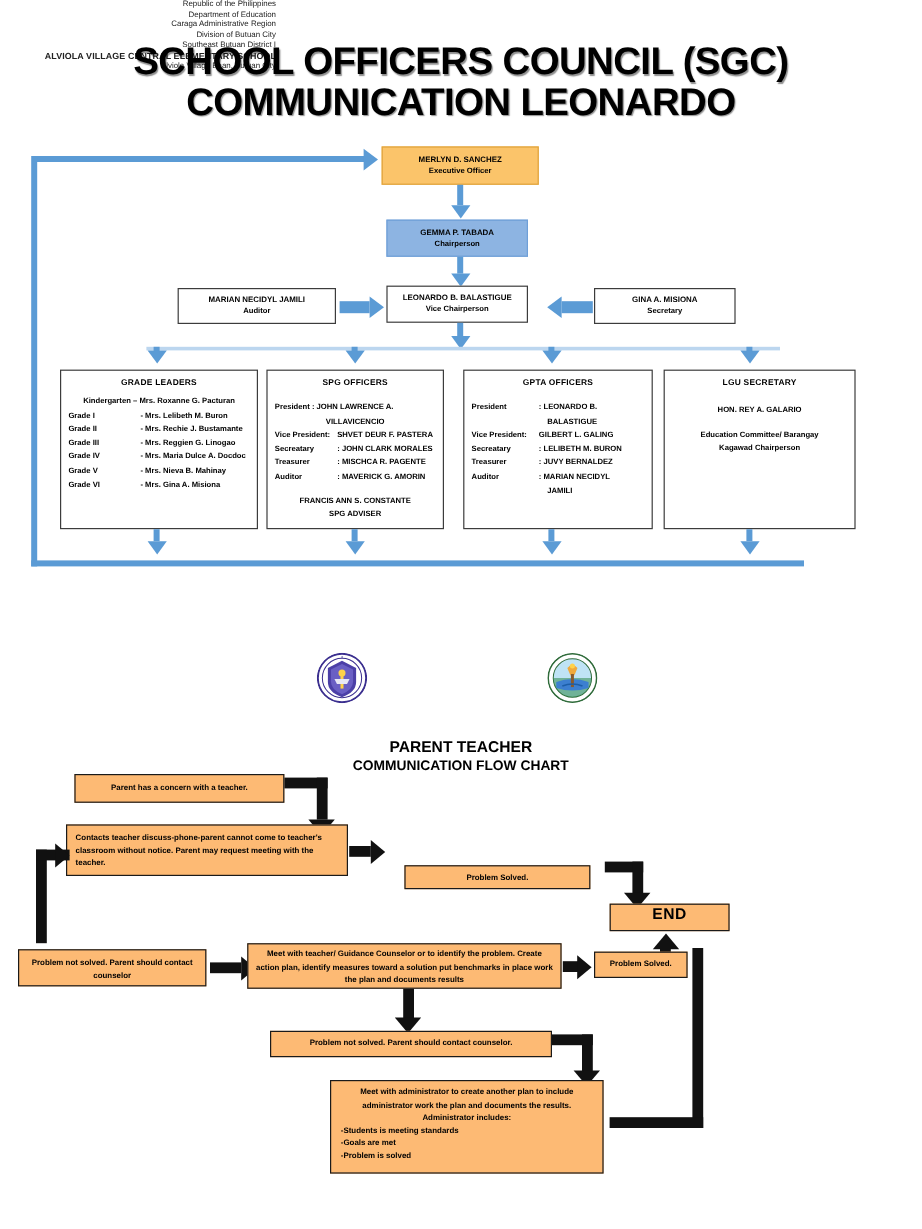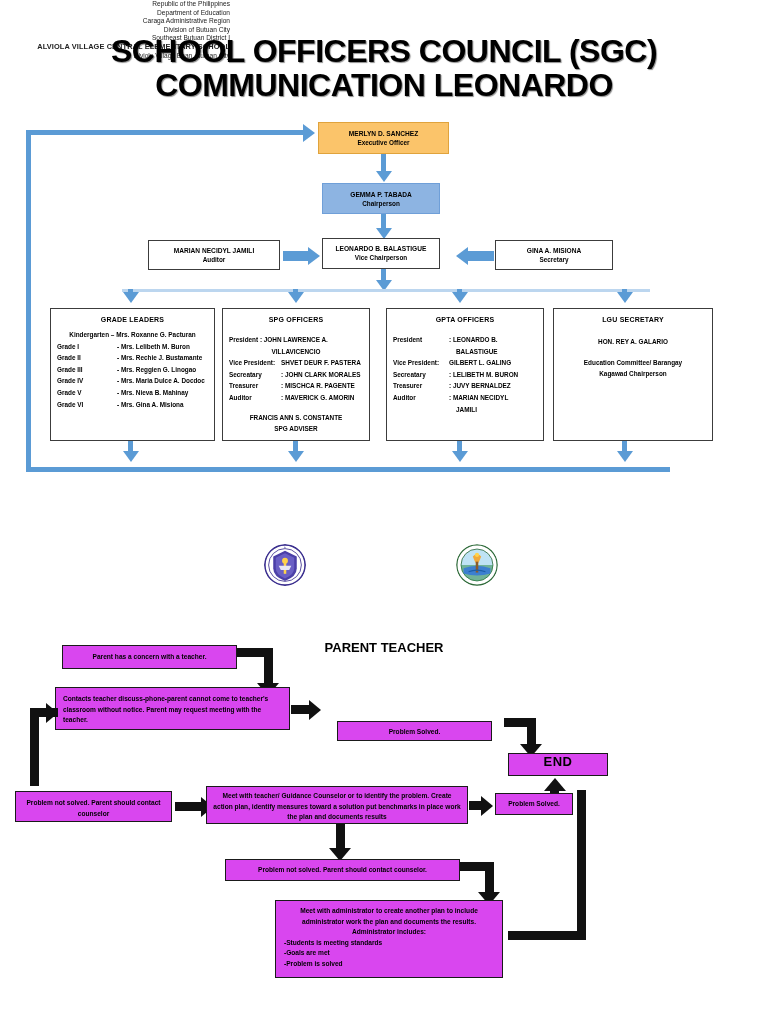--- a/index.html
+++ b/index.html
@@ -68,25 +68,25 @@
   .gp .k { width:56px; }
   #lh-text { left:268px; top:548px; width:230px; text-align:right;
       font-size:6.6px; line-height:8.6px; color:#222; }
   #lh-text .school { font-weight:bold; font-size:7.4px; letter-spacing:.1px; }
   #lh-text .addr { font-size:6.6px; }
   .logo { position:absolute; width:42px; height:42px; border-radius:50%; }
   #deped-logo { left:264px; top:544px; }
   #city-logo  { left:456px; top:544px; }
 
   #pt-title { position:absolute; left:0; top:614px; width:768px; text-align:center;
-     font-weight:bold; font-size:13px; line-height:17px;margin-top:25px; }
+     font-weight:bold; font-size:13px; line-height:17px; }
   #pt-title .l2 { font-size:11.5px; }
 
   
-  .fbox { position:absolute; border:1px solid #1a1a1a; background:#d946ef;
+  .fbox { position:absolute; border:1px solid #1a1a1a; background:#fdba74;
      font-size:6.6px; font-weight:bold; line-height:10.5px; padding:4px 6px;
      text-align:center; }
   .fbox.left { text-align:left; }
   .blk { position:absolute; background:#111; }
   .tri-d { position:absolute; width:0;height:0;
      border-left:11px solid transparent;border-right:11px solid transparent;
      border-top:13px solid #111; }
   .tri-u { position:absolute; width:0;height:0;
      border-left:11px solid transparent;border-right:11px solid transparent;
      border-bottom:13px solid #111; }
@@ -293,20 +293,21 @@
     <path d="M12 50 A38 38 0 0 0 88 50 Z" fill="#2f8b4a" opacity="0.55"></path>
     <path d="M18 58 Q50 46 82 58 L82 70 Q50 80 18 70 Z" fill="#3c7fd0"></path>
     <path d="M40 30 Q50 18 60 30 Q56 42 50 50 Q44 42 40 30 Z" fill="#f0a93b"></path>
     <rect x="47" y="42" width="6" height="26" fill="#8a5a2b"></rect>
     <circle cx="50" cy="26" r="5" fill="#ffd24a"></circle>
     <path d="M30 66 Q50 58 70 66" stroke="#1c5ea8" stroke-width="3" fill="none"></path>
   </svg>
 
   <div id="pt-title">
     <div class="l1">PARENT TEACHER</div>
+    <div class="l2">COMMUNICATION FLOW CHART</div>
   </div>
 
   <div class="fbox" id="box-concern" style="left:62px; top:645px; width:175px; height:24px; padding-top:6px;">Parent has a concern with a teacher.</div>
 
   <div class="blk" style="left:237px; top:648px; width:36px; height:9px;"></div>
   <div class="blk" style="left:264px; top:648px; width:9px; height:35px;"></div>
   <div class="tri-d" style="left:257px; top:683px;"></div>
 
   <div class="fbox left" id="box-contact" style="left:55px; top:687px; width:235px; height:43px; padding:6px 7px;">Contacts teacher discuss-phone-parent cannot come to teacher's classroom without notice. Parent may request meeting with the teacher.</div>
 

